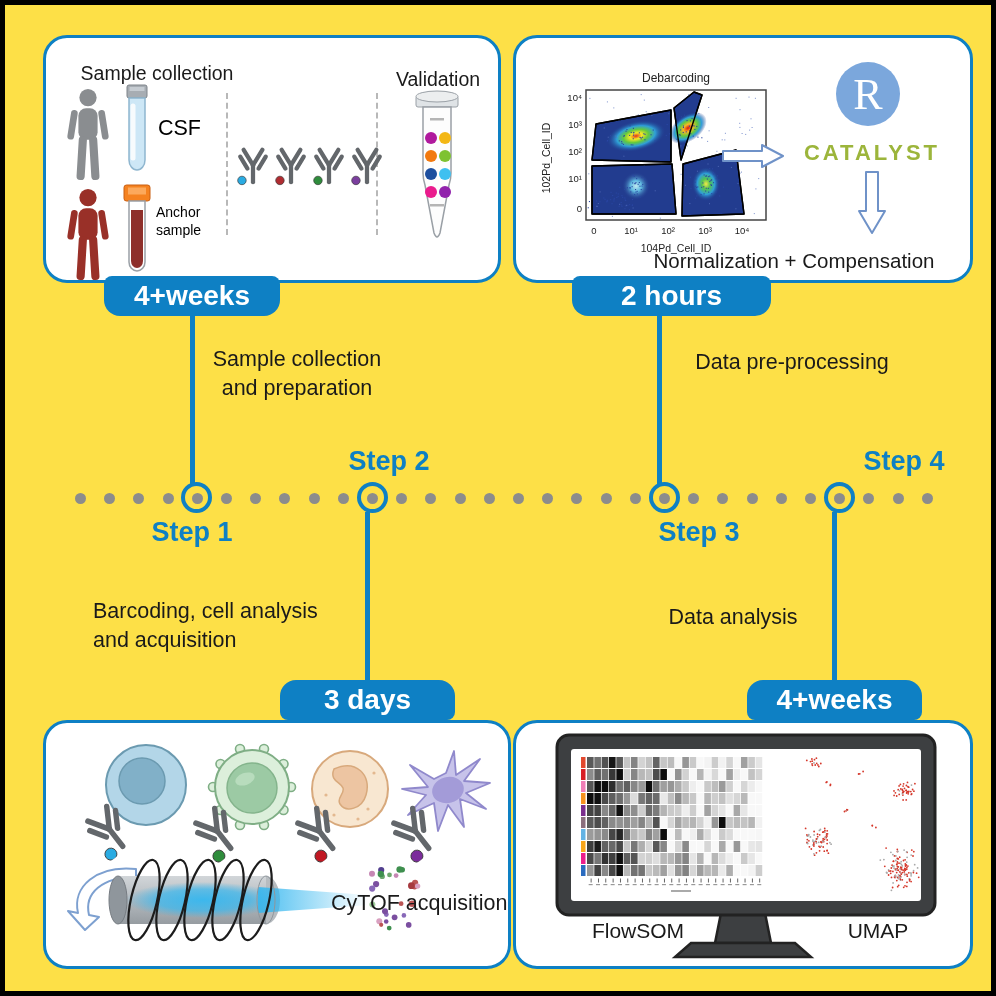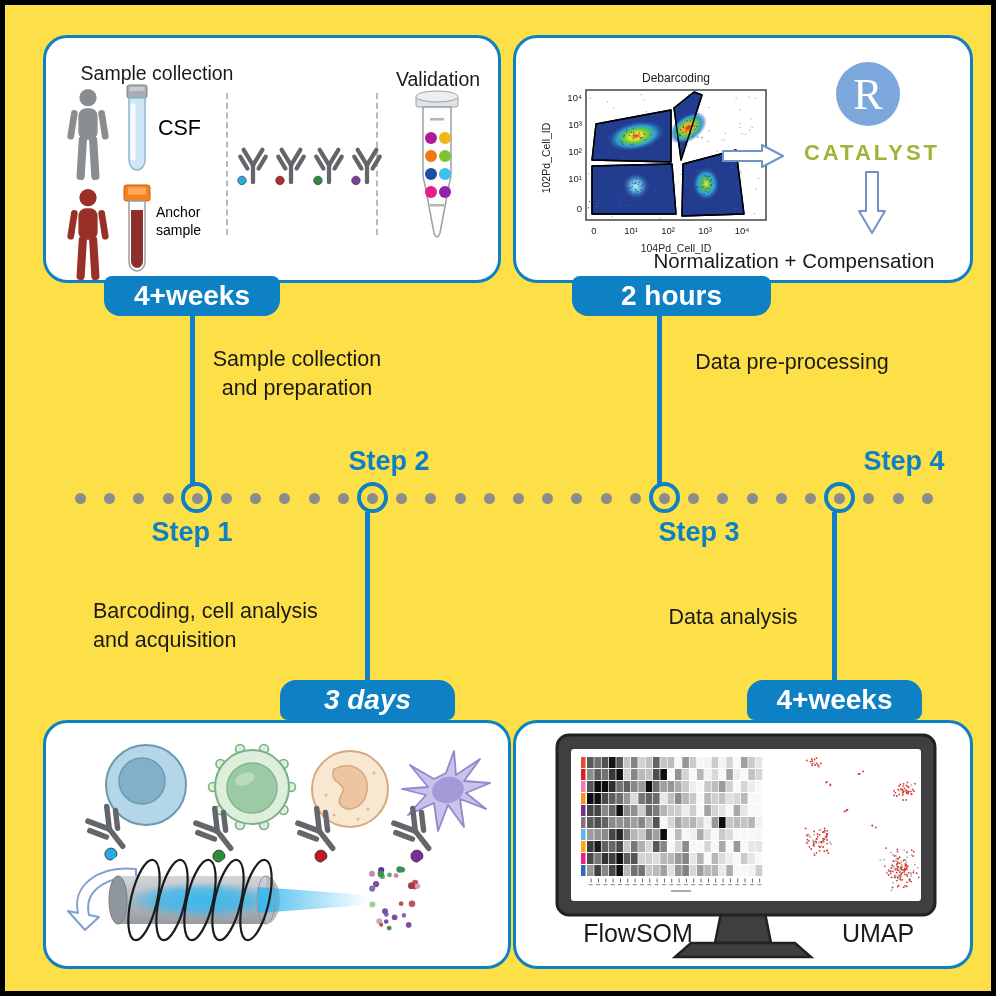--- a/index.html
+++ b/index.html
@@ -8,21 +8,21 @@
   #box1{left:38px;top:30px;width:452px;height:242px;}
   #box3{left:508px;top:30px;width:454px;height:242px;}
   #box2{left:38px;top:715px;width:462px;height:243px;}
   #box4{left:508px;top:715px;width:454px;height:243px;}
   .badge{position:absolute;height:40px;line-height:40px;background:#0e80c4;color:#fff;
          font-size:28px;font-weight:bold;text-align:center;z-index:3;}
   .badge.top{border-radius:8px 8px 16px 16px;}
   .badge.bottom{border-radius:16px 16px 8px 8px;}
   #badge1{left:99px;top:271px;width:176px;}
   #badge3{left:567px;top:271px;width:199px;}
-  #badge2{left:275px;top:675px;width:175px;font-style:italic;}
+  #badge2{left:275px;top:675px;width:175px;}
   #badge4{left:742px;top:675px;width:175px;}
   .vline{position:absolute;width:4.5px;background:#0e80c4;z-index:1;}
   #line1{left:185px;top:272px;height:209px;}
   #line3{left:652px;top:272px;height:209px;}
   #line2{left:360px;top:507px;height:172px;}
   #line4{left:827px;top:507px;height:172px;}
   .phase-label{position:absolute;color:#1a1a1a;font-size:21.5px;line-height:1.35;white-space:pre-line;z-index:2;}
   #phase1-label{left:292px;top:340px;transform:translateX(-50%);text-align:center;}
   #phase3-label{left:787px;top:343px;transform:translateX(-50%);text-align:center;}
   #phase2-label{left:88px;top:592px;text-align:left;}
@@ -31,21 +31,21 @@
   #timeline{position:absolute;left:0;top:0;width:996px;height:996px;z-index:1;pointer-events:none;}
   .tdot{position:absolute;width:11px;height:11px;border-radius:50%;background:#8c8c8c;}
   .tring{position:absolute;width:23px;height:23px;border:4.5px solid #0e80c4;border-radius:50%;background:transparent;}
   .inbox{position:absolute;}
   .small-head{font-size:19.5px;color:#1a1a1a;text-align:center;white-space:pre-line;line-height:1.18;}
   .divider{position:absolute;width:0;border-left:2px dashed #b8b8b8;}
   #catalyst-text{color:#9cb53b;font-size:22px;letter-spacing:3px;font-weight:bold;}
   .r-circle{position:absolute;width:64px;height:64px;border-radius:50%;background:#7ba7dc;color:#fff;
             display:flex;align-items:center;justify-content:center;
             font-family:"Liberation Serif",serif;font-size:44px;}
-  .mono-label{position:absolute;font-size:25px;color:#1a1a1a;transform:translateX(-50%);z-index:4;text-align:center;}
+  .mono-label{position:absolute;font-size:21px;color:#1a1a1a;transform:translateX(-50%);z-index:4;text-align:center;}
   .cap20{font-size:20.5px;color:#1a1a1a;}
 </style>
 </head>
 <body>
 
 <svg width="0" height="0" style="position:absolute">
   <defs>
     <symbol id="sym-person" viewBox="0 0 50 100">
       <circle cx="25" cy="10" r="9" fill="currentColor"></circle>
       <rect x="15" y="21" width="20" height="33" rx="8" fill="currentColor"></rect>
@@ -612,20 +612,21 @@
           <circle cx="311.6" cy="41.1" r="2.7" fill="#d9a0c0"></circle>
           <circle cx="306.0" cy="58.7" r="3.3" fill="#bb5555"></circle>
           <circle cx="290.1" cy="30.6" r="2.4" fill="#c687b4"></circle>
           <circle cx="270.1" cy="39.1" r="3.1" fill="#7b4fa0"></circle>
           <circle cx="266.2" cy="43.6" r="3.1" fill="#8868b8"></circle>
           <circle cx="283.5" cy="29.9" r="2.4" fill="#6ea86e"></circle>
           <circle cx="279.0" cy="66.2" r="3.0" fill="#7b4fa0"></circle>
           <circle cx="302.7" cy="79.9" r="2.8" fill="#7b4fa0"></circle>
         </g>
     </svg>
+    <div class="inbox cap20" style="left:285px;top:168px;font-size:21.5px;white-space:nowrap;">CyTOF acquisition</div>
   </div>
 
   <div class="box" id="box4">
     <svg class="inbox" style="left:35px;top:8px;" width="390" height="232" viewBox="0 0 390 232">
       <path d="M170,182 h44 l6,30 h-56 z" fill="#3d3f41" stroke="#222" stroke-width="2.5"></path>
       <path d="M140,212 h104 l16,14 h-136 z" fill="#3d3f41" stroke="#222" stroke-width="2.5"></path>
       <rect x="6" y="4" width="378" height="180" rx="12" fill="#3d3f41" stroke="#222" stroke-width="3"></rect>
       <rect x="20" y="18" width="350" height="152" rx="3" fill="#ffffff"></rect>
       <clipPath id="screen-clip">
           <rect x="20" y="18" width="350" height="152"></rect>

